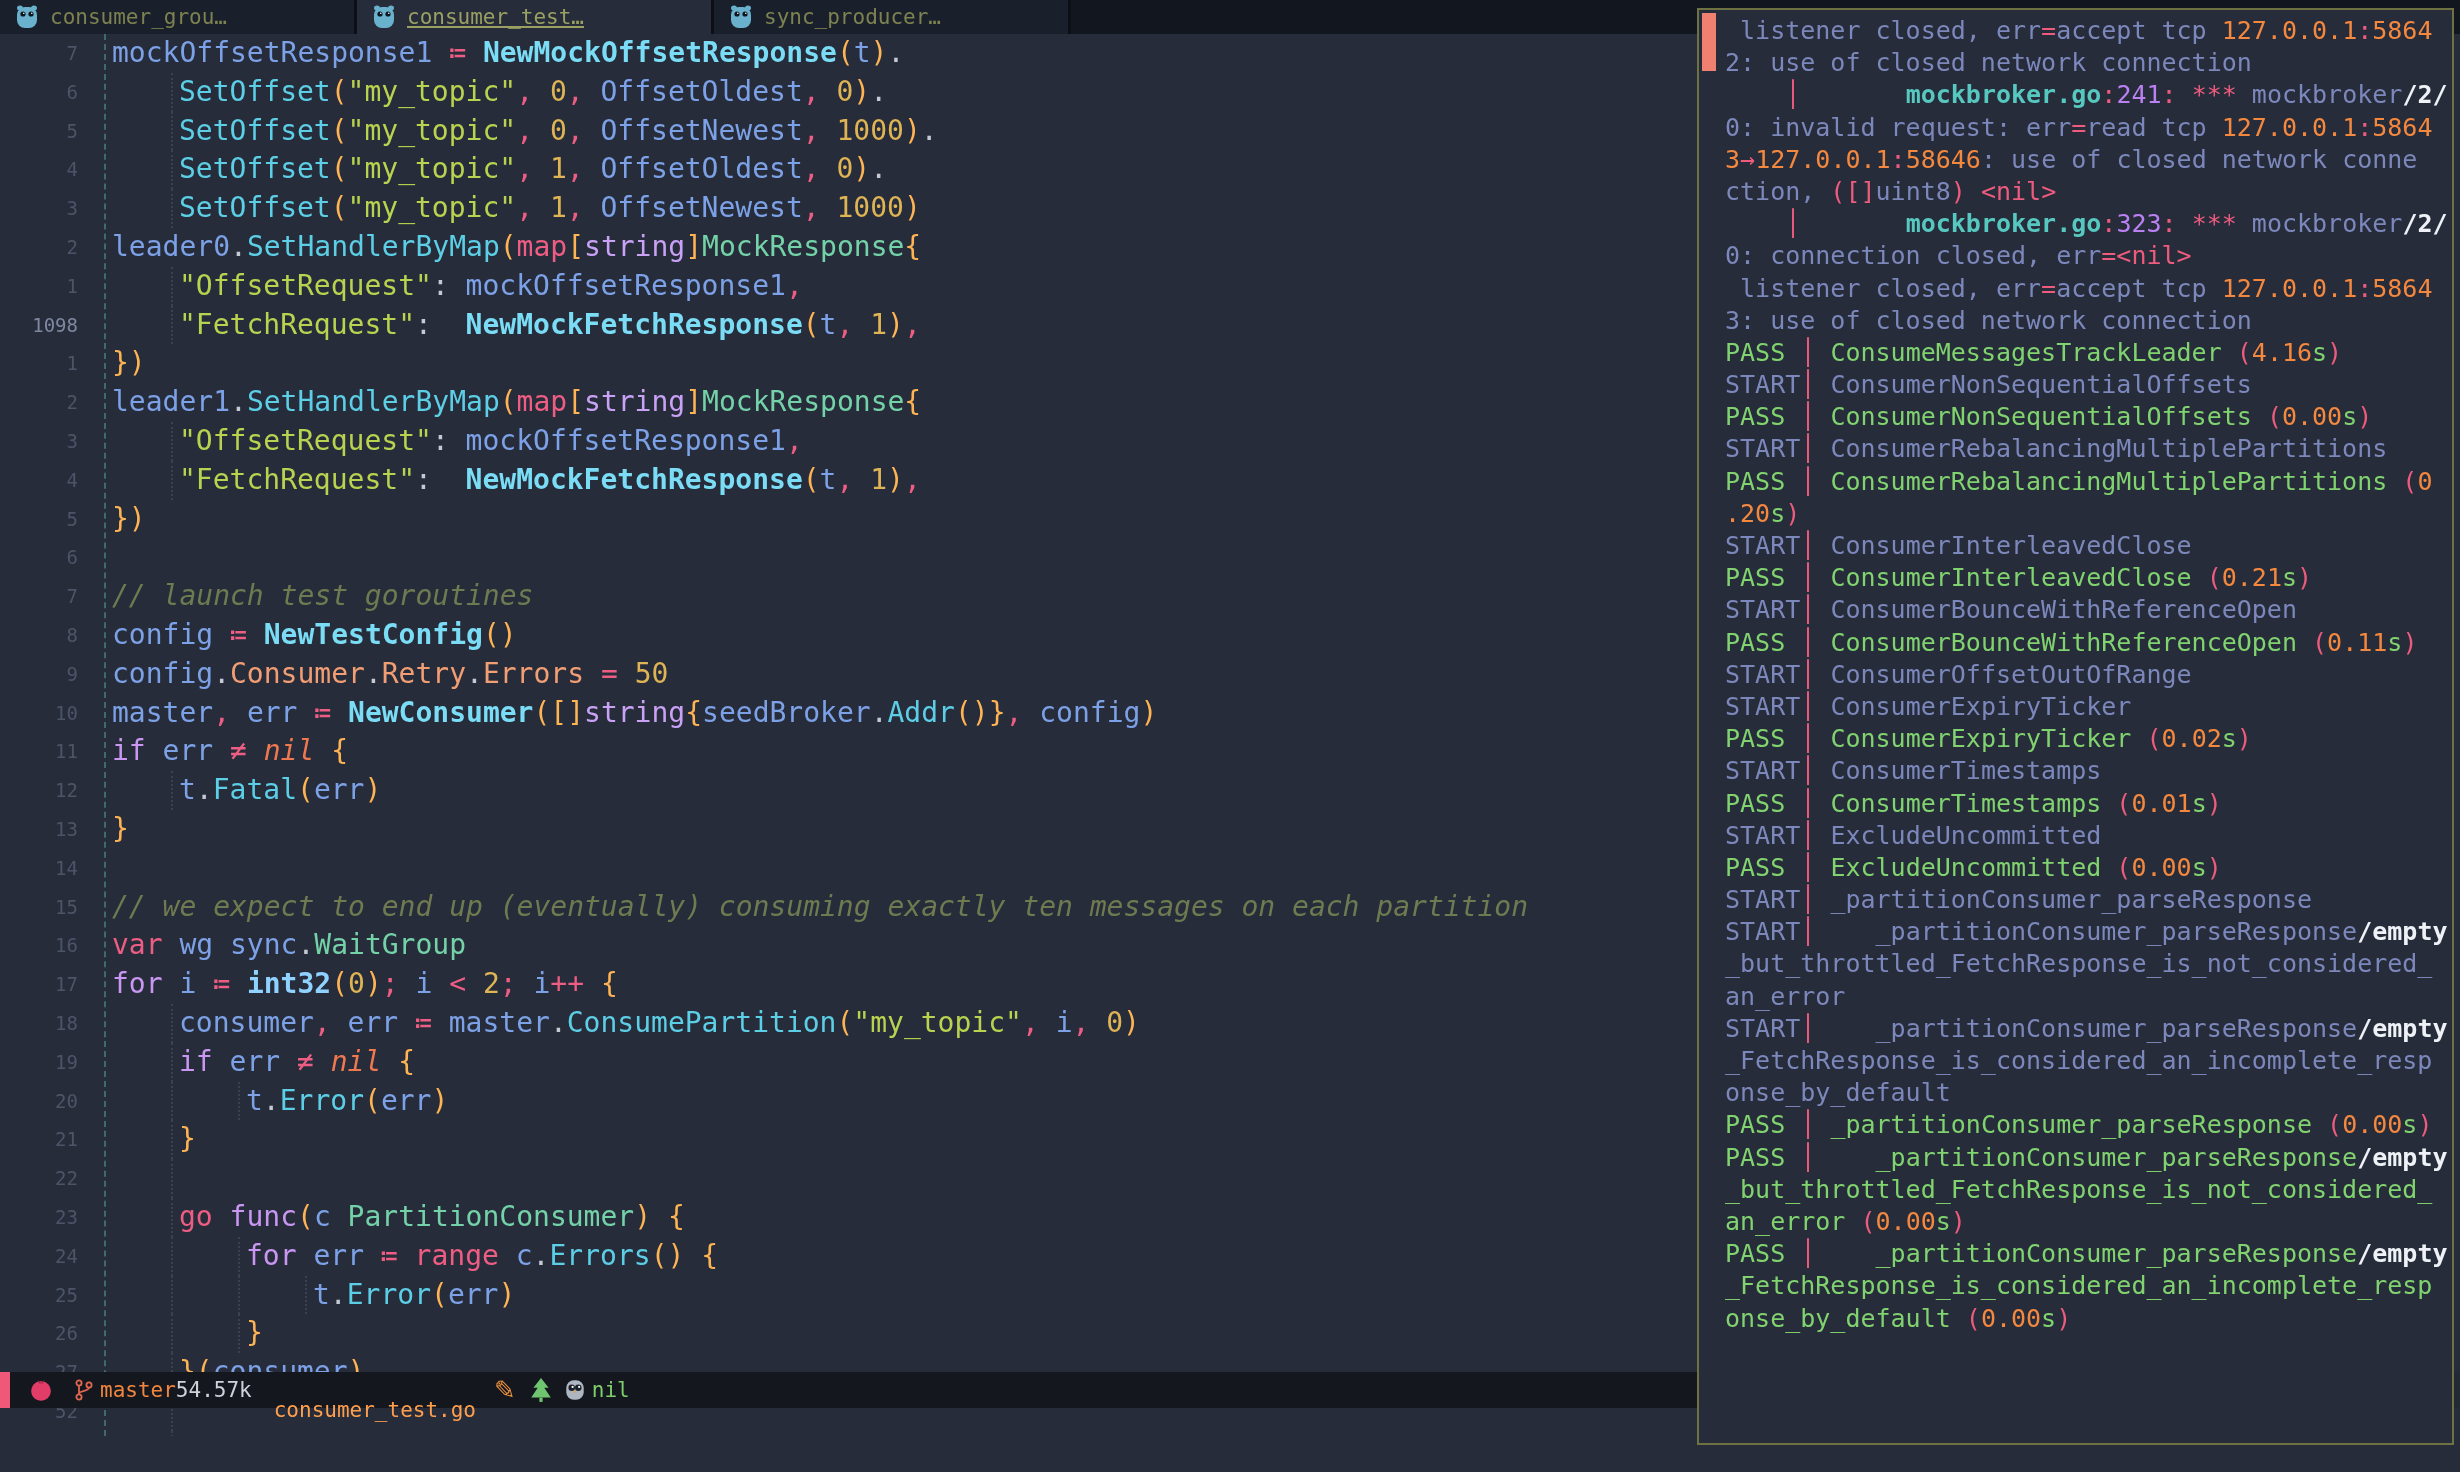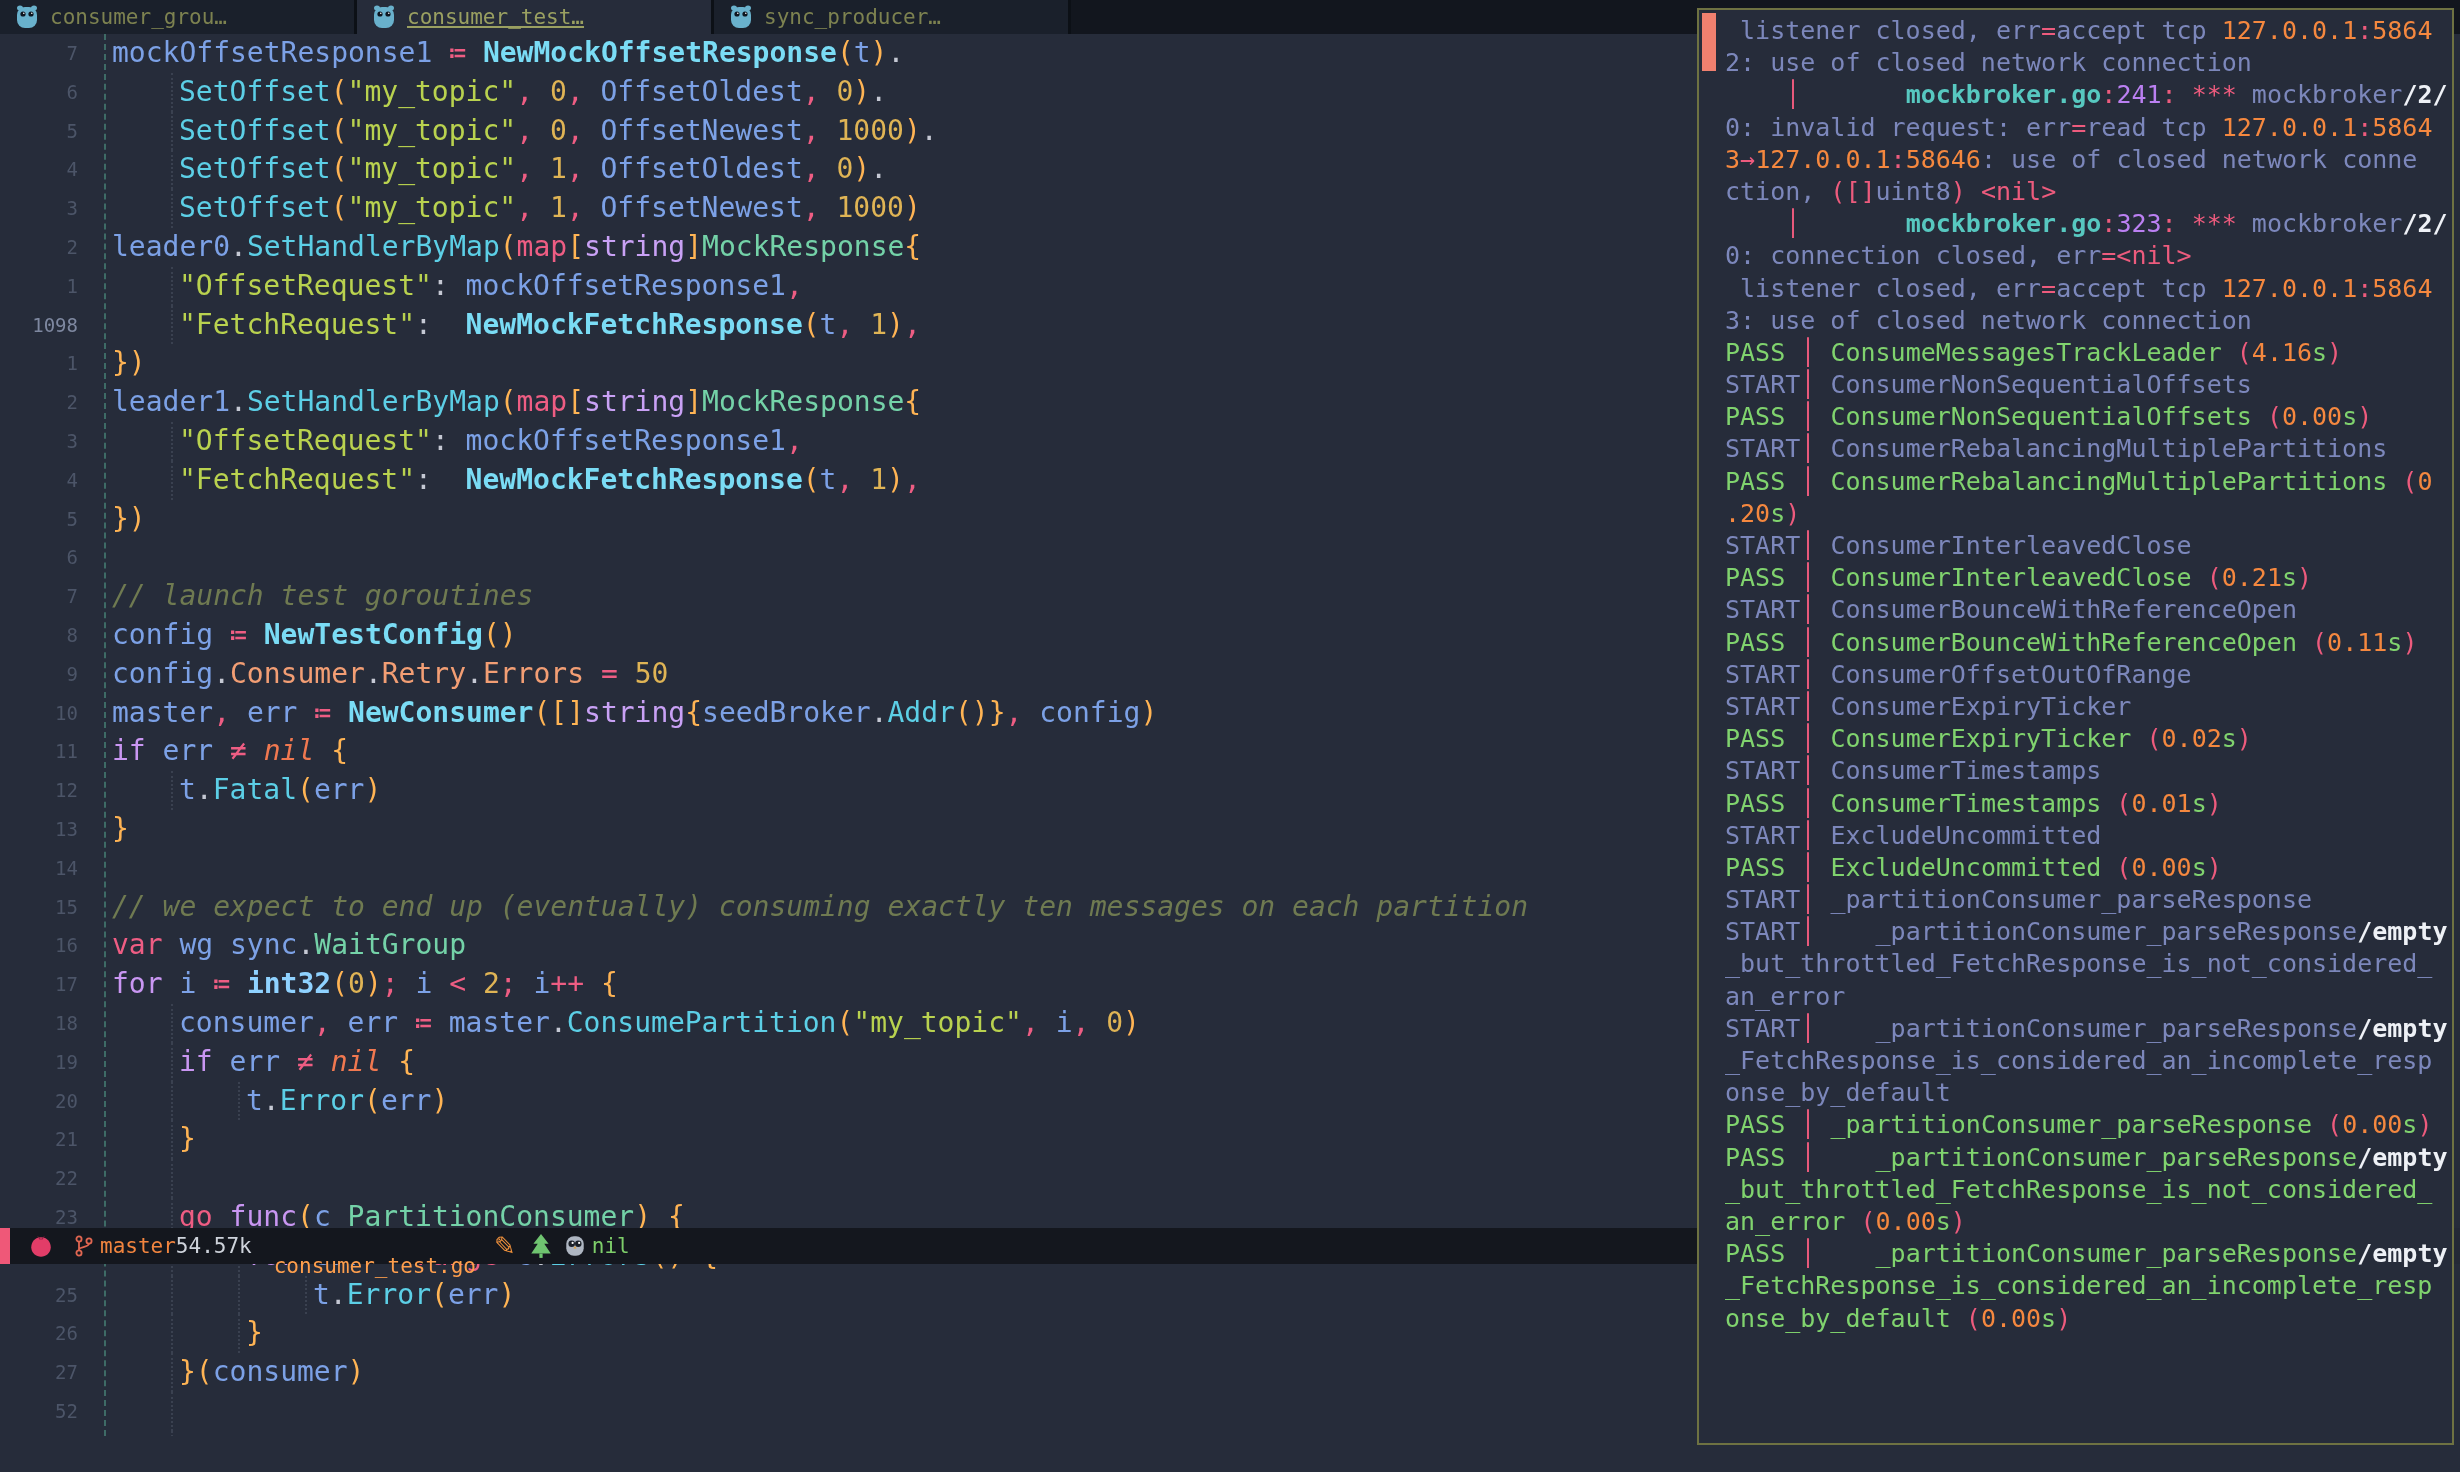--- a/index.html
+++ b/index.html
@@ -1,18 +1,18 @@
 <!DOCTYPE html>
 <html><head>
 <meta charset="utf-8">
 <style>
   * { margin:0; padding:0; box-sizing:border-box; }
   html,body { width:2460px; height:1472px; overflow:hidden; background:#262c3a;
     font-family:"DejaVu Sans Mono", monospace; }
-  .screen { position:relative; width:2460px; height:1264px; background:#262c3a; }
+  .screen { position:relative; width:2460px; height:1408px; background:#262c3a; }
 
   
   .tabbar { position:absolute; top:0; left:0; width:2460px; height:34px;
     background:#12161e; display:flex; align-items:stretch; }
   .tab { width:357px; display:flex; align-items:center; gap:12px; padding-left:16px;
     background:#1a202b; border-right:3px solid #0c1016; cursor:pointer; }
   .tab.active { background:#262c3a; }
   .tlabel { font-size:21px; color:#7d8250; white-space:nowrap; }
   .tab.active .tlabel { color:#9aa061;text-decoration:underline; }
   .gopher { display:inline-flex; }

